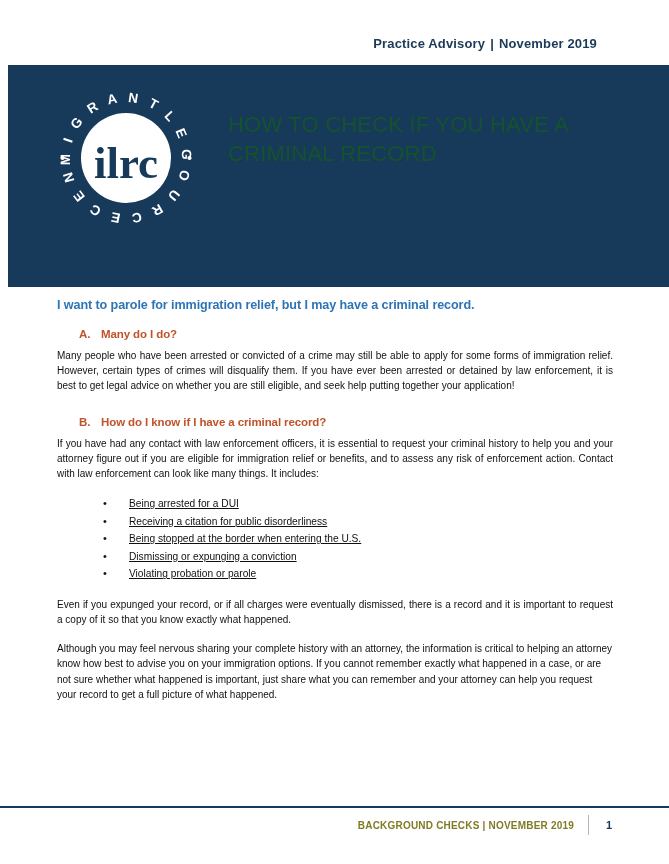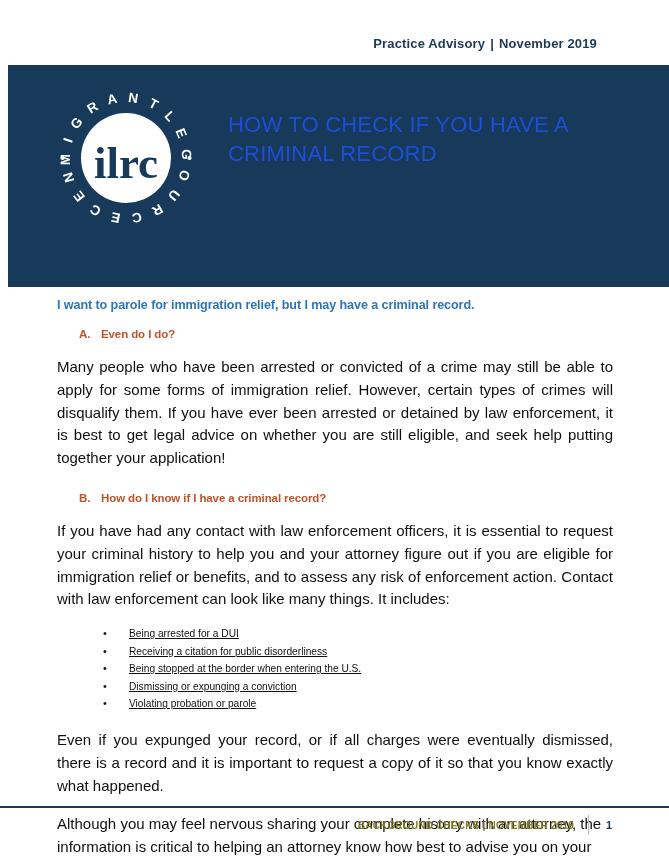--- a/index.html
+++ b/index.html
@@ -82,21 +82,21 @@
 
   
   .banner-title {
     position: absolute;
     left: 228px;
     top: 110px;
     width: 400px;
     font-size: 22px;
     line-height: 1.32;
     font-weight: 400;
-    color: #1d4ed8;
+    color: #14532d;
     letter-spacing: 0.2px;
   }
 
   
   .content {
     position: absolute;
     left: 57px;
     top: 298px;
     width: 556px;
   }
@@ -117,23 +117,23 @@
   }
   .sect-heading {
     font-size: 11.5px;
     font-weight: bold;
     color: #c0532a;
     margin: 0 0 8px 22px;
     letter-spacing: -0.1px;
   }
   .sect-heading .ltr { display: inline-block; width: 22px; }
   p.body {
-    font-size: 15px;
+    font-size: 10px;
     line-height: 1.52;
-    margin: 16px 0 14px 0;
+    margin: 0 0 14px 0;
     text-align: justify;
     color: #101010;
   }
   p.body.last { text-align: left; }
   .gap-a { height: 8px; }
   ul.bullets {
     list-style: none;
     margin: 0 0 14px 0;
     padding: 0 0 0 46px;
   }
@@ -220,21 +220,21 @@
 </div>
 
 <div class="banner-title">HOW TO CHECK IF YOU HAVE A CRIMINAL RECORD</div>
 
 <div class="content">
 
 
   <div class="blue-heading">I want to parole for immigration relief, but I may have a criminal record.</div>
 
   <div class="sect-heading">
-    <span class="ltr">A.</span><span>Even do I do?</span>
+    <span class="ltr">A.</span><span>Many do I do?</span>
   </div>
   <p class="body">Many people who have been arrested or convicted of a crime may still be able to apply for some forms of immigration relief. However, certain types of crimes will disqualify them. If you have ever been arrested or detained by law enforcement, it is best to get legal advice on whether you are still eligible, and seek help putting together your application!</p>
 
   <div class="gap-a"></div>
 
   <div class="sect-heading">
     <span class="ltr">B.</span><span>How do I know if I have a criminal record?</span>
   </div>
   <p class="body">If you have had any contact with law enforcement officers, it is essential to request your criminal history to help you and your attorney figure out if you are eligible for immigration relief or benefits, and to assess any risk of enforcement action. Contact with law enforcement can look like many things. It includes:</p>
 

